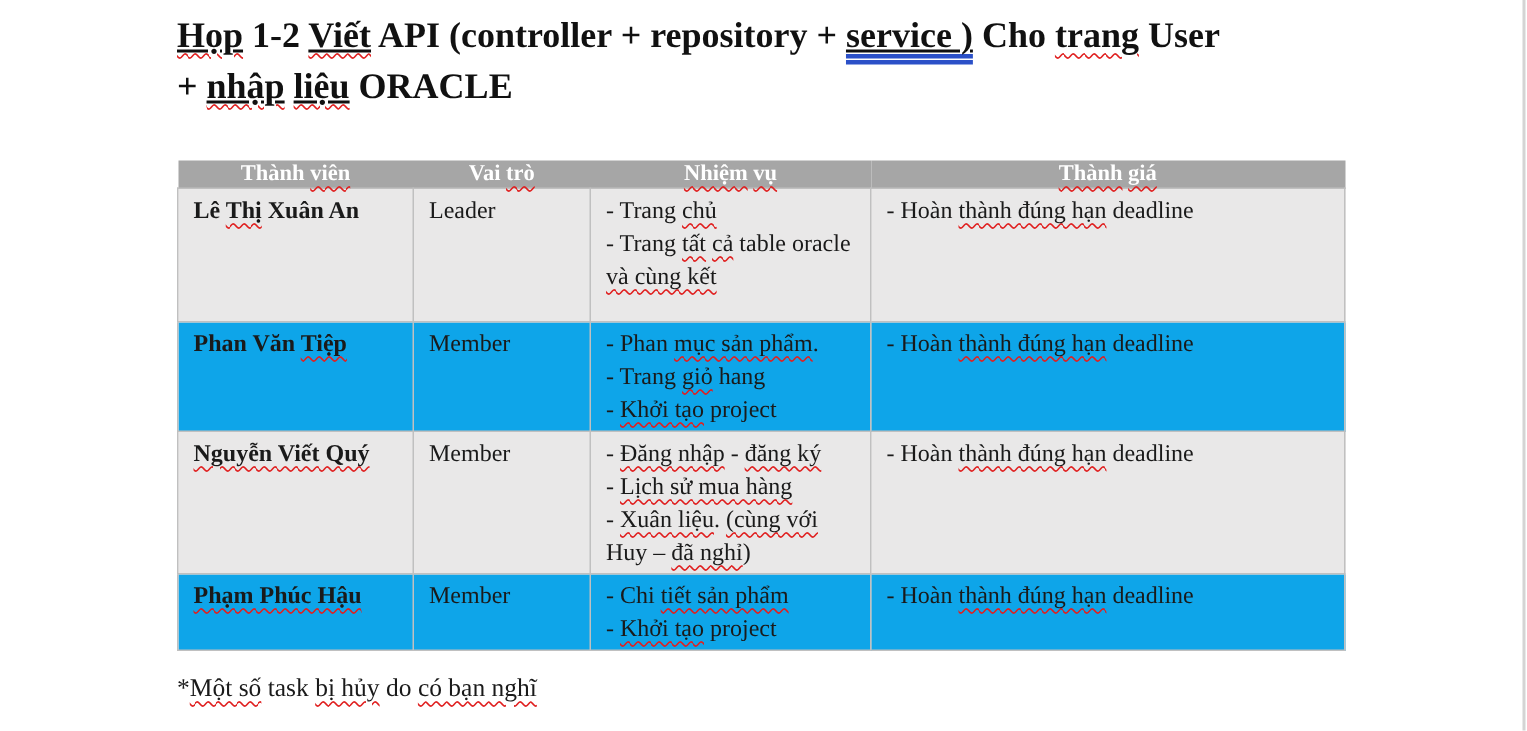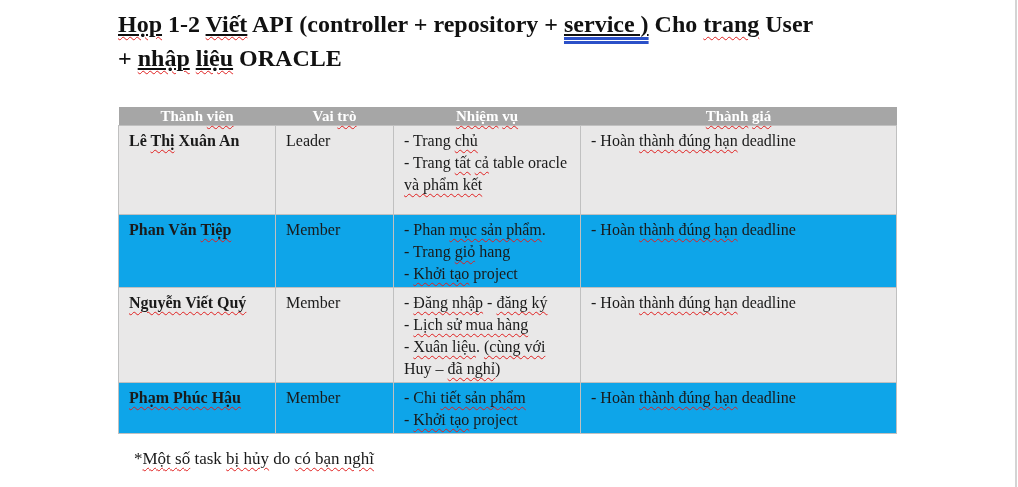--- a/index.html
+++ b/index.html
@@ -27,21 +27,21 @@
   table.members td{
     border:1px solid var(--border,#c0c0c0);
     vertical-align:top;padding:4px 8px 2px 10px;
     font-size:16px;line-height:22px;background:#0ea5e9;
   }
   tr.band td{background:var(--band_bg,#e9e8e8);}
   tr.r0{height:89px;} tr.r1{height:68px;} tr.r2{height:80px;border-radius:12px;} tr.r3{height:49px;}
   td.name{font-weight:bold;}
 
   
-  .footnote{position:absolute;left:134px;top:448px;font-size:17px;line-height:22px;}
+  .footnote{position:absolute;left:118px;top:448px;font-size:17px;line-height:22px;}
 
   
   .u-sp{text-decoration:underline;text-decoration-style:wavy;
         text-decoration-color:var(--spell_red,#e02020);text-decoration-thickness:1px;
         text-underline-offset:4px;}
   .u-un{text-decoration:underline;text-decoration-style:solid;
         text-decoration-color:#101010;text-decoration-thickness:2px;
         text-underline-offset:2px;}
   .u-gr{text-decoration:underline;text-decoration-style:double;
         text-decoration-color:var(--grammar_blue,#2b50c8);text-decoration-thickness:3px;
@@ -73,21 +73,21 @@
         <th><span class="u-sp">Thành</span><span> </span><span class="u-sp">giá</span></th>
       </tr>
     </thead>
     <tbody>
       <tr class="band r0">
         <td class="name"><span>Lê </span><span class="u-sp">Thị</span><span> Xuân An</span></td>
         <td class="role"><span>Leader</span></td>
         <td class="tasks">
           <div class="line"><span>- Trang </span><span class="u-sp">chủ</span></div>
           <div class="line"><span>- Trang </span><span class="u-sp">tất</span><span> </span><span class="u-sp">cả</span><span> table oracle</span></div>
-          <div class="line"><span class="u-sp">và phẩm kết</span></div>
+          <div class="line"><span class="u-sp">và cùng kết</span></div>
         </td>
         <td class="review"><span>- Hoàn </span><span class="u-sp">thành đúng hạn</span><span> deadline</span></td>
       </tr>
       <tr class="r1">
         <td class="name"><span>Phan Văn </span><span class="u-sp">Tiệp</span></td>
         <td class="role"><span>Member</span></td>
         <td class="tasks">
           <div class="line"><span>- Phan </span><span class="u-sp">mục sản phẩm</span><span>.</span></div>
           <div class="line"><span>- Trang </span><span class="u-sp">giỏ</span><span> hang</span></div>
           <div class="line"><span>- </span><span class="u-sp">Khởi tạo</span><span> project</span></div>

